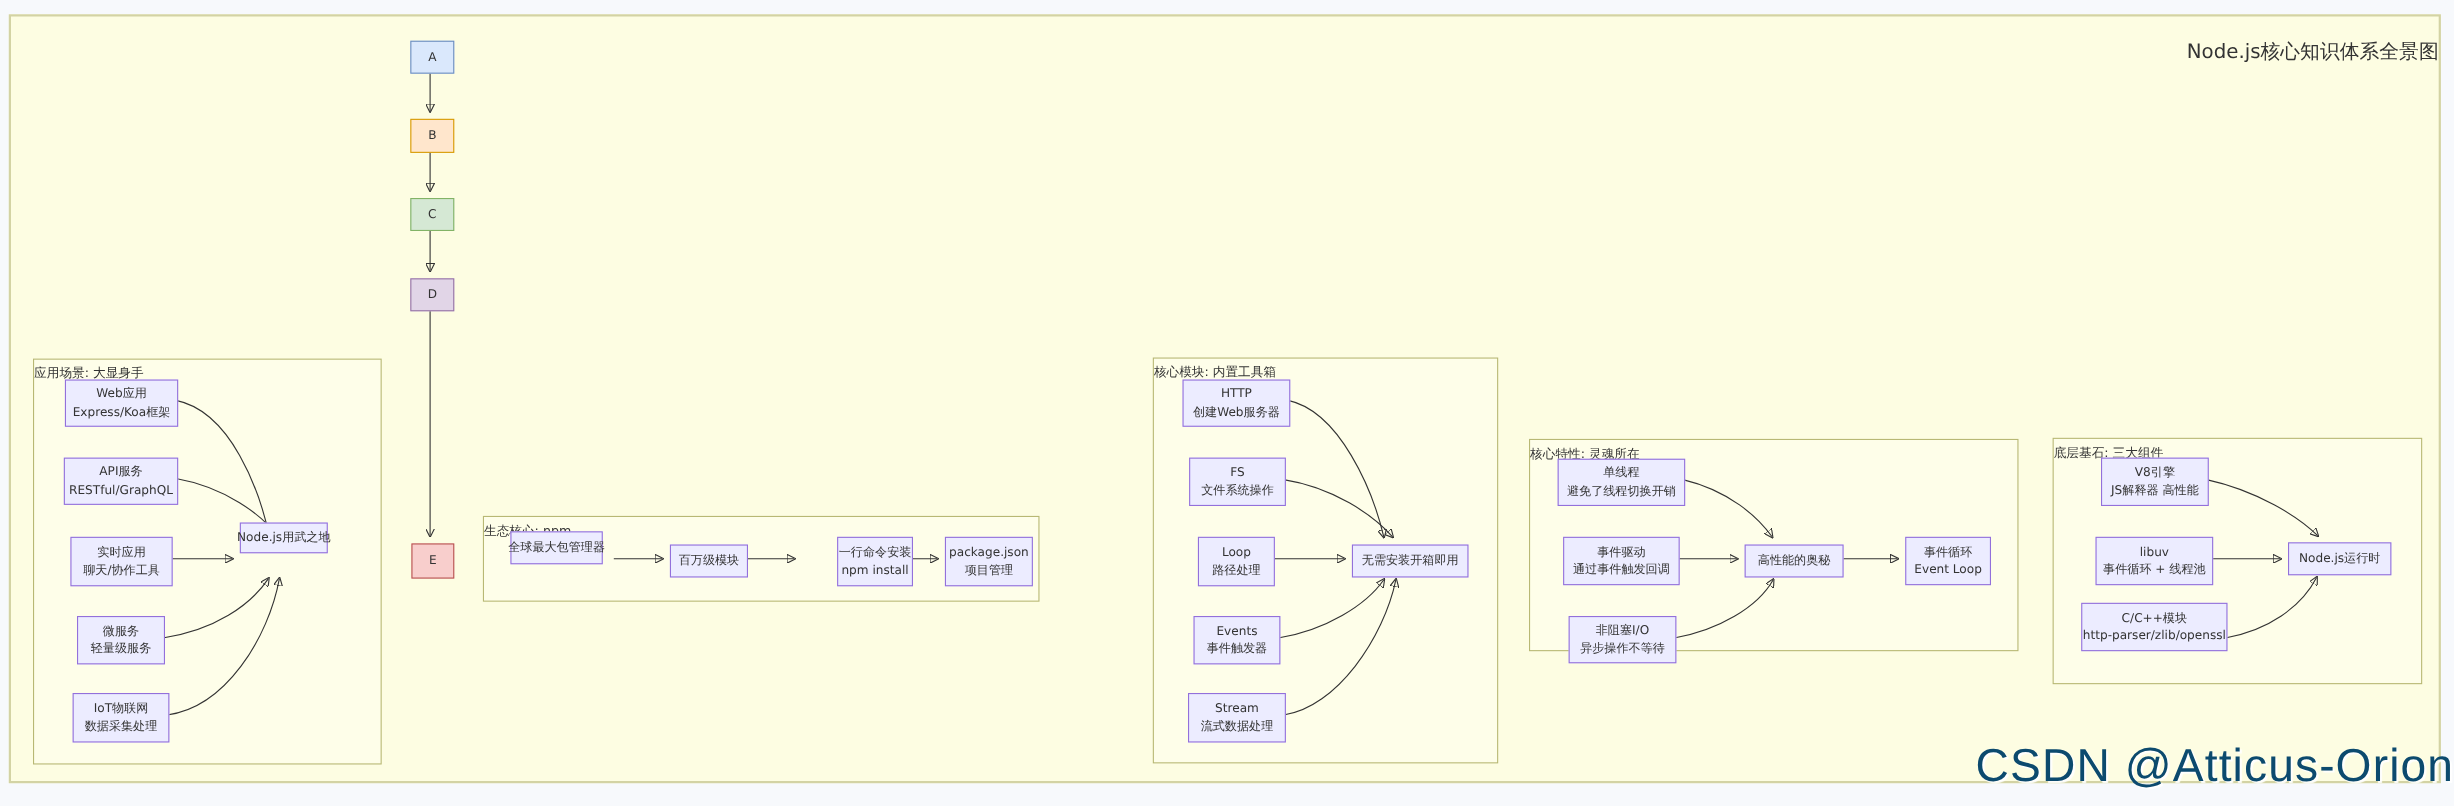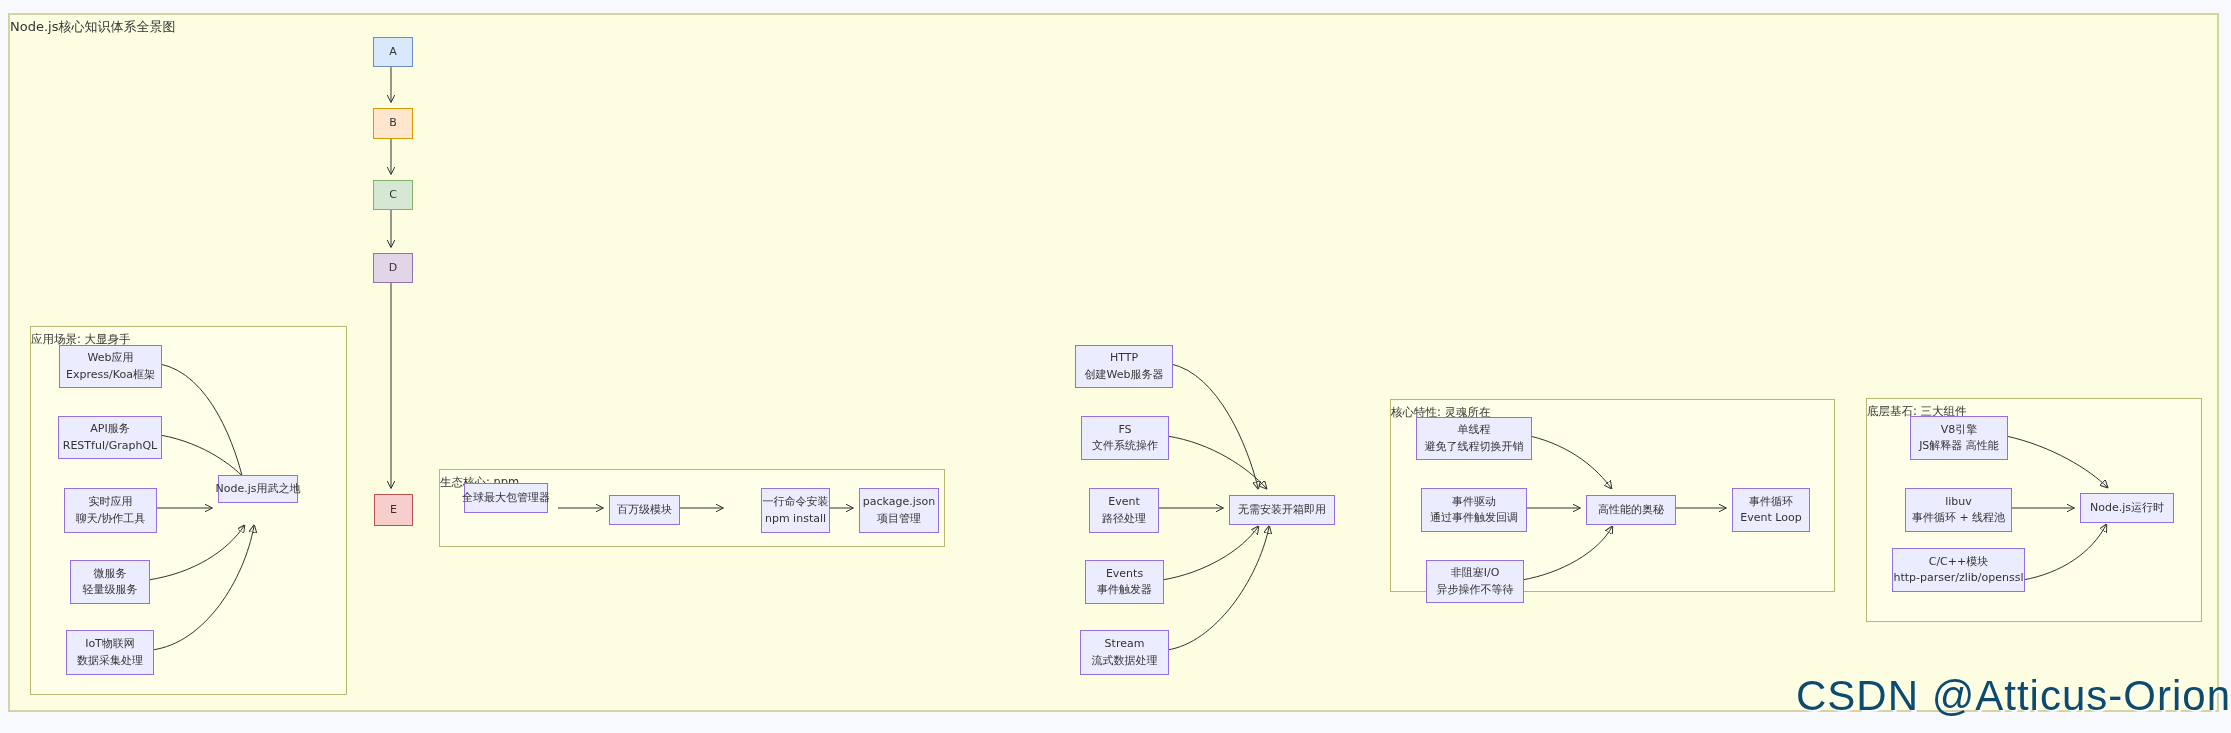--- a/index.html
+++ b/index.html
@@ -1,21 +1,21 @@
 <!DOCTYPE html>
 <html><head>
 <meta charset="utf-8">
 <style>
   * { margin:0; padding:0; box-sizing:border-box; }
   html,body { width:2231px; height:733px; background:#f7f9fc; overflow:hidden;
               font-family:"DejaVu Sans","Liberation Sans",sans-serif; }
   #canvas { position:absolute; left:8px; top:13px; width:2211px; height:699px;
             background:#fdfde2; border:2px solid #d3d3a4; }
-  .diagram-title { position:absolute; top:3px; left:0; width:100%; text-align:left;
-                   font-size:13px; color:#333; }
+  .diagram-title { position:absolute; top:20px; left:0; width:100%; text-align:right;
+                   font-size:18px; color:#333; }
   .cluster { position:absolute; border:1px solid #b8b874; background:#fefee9; }
   .cluster-title { position:absolute; top:5px; left:0; width:100%; text-align:left;
                    font-size:11.5px; color:#333; white-space:nowrap; }
   .node { position:absolute; background:#ECECFF; border:1px solid #9370DB; color:#333;
           display:flex; flex-direction:column; align-items:center; justify-content:center;
           font-size:11px; line-height:1.5; text-align:center; white-space:nowrap; z-index:3; }
   .node span { display:block; }
   .chain-a { background:#dae8fc; border-color:#6c8ebf; }
   .chain-b { background:#ffe6cc; border-color:#d79b00; }
   .chain-c { background:#d5e8d4; border-color:#82b366; }
@@ -34,20 +34,23 @@
 
 <div id="canvas">
   <div class="diagram-title">Node.js核心知识体系全景图</div>
 
   <div class="cluster" style="left:20px;top:311px;width:317px;height:369px">
     <div class="cluster-title">应用场景: 大显身手</div>
   </div>
   <div class="cluster" style="left:429px;top:454px;width:506px;height:78px">
     <div class="cluster-title">生态核心: npm</div>
   </div>
+  <div class="cluster" style="left:1038px;top:310px;width:314px;height:369px">
+    <div class="cluster-title">核心模块: 内置工具箱</div>
+  </div>
   <div class="cluster" style="left:1380px;top:384px;width:445px;height:193px">
     <div class="cluster-title">核心特性: 灵魂所在</div>
   </div>
   <div class="cluster" style="left:1856px;top:383px;width:336px;height:224px">
     <div class="cluster-title">底层基石: 三大组件</div>
   </div>
 
   <div class="node chain-a" style="left:363px;top:22px;width:40px;height:30px">
       <span>A</span>
     </div>
@@ -105,21 +108,21 @@
 
   <div class="node" style="left:1065px;top:330px;width:98px;height:43px">
     <span>HTTP</span>
     <span>创建Web服务器</span>
   </div>
   <div class="node" style="left:1071px;top:401px;width:88px;height:44px">
     <span>FS</span>
     <span>文件系统操作</span>
   </div>
   <div class="node" style="left:1079px;top:473px;width:70px;height:45px">
-    <span>Event</span>
+    <span>Loop</span>
     <span>路径处理</span>
   </div>
   <div class="node" style="left:1075px;top:545px;width:79px;height:44px">
     <span>Events</span>
     <span>事件触发器</span>
   </div>
   <div class="node" style="left:1070px;top:615px;width:89px;height:45px">
     <span>Stream</span>
     <span>流式数据处理</span>
   </div>

